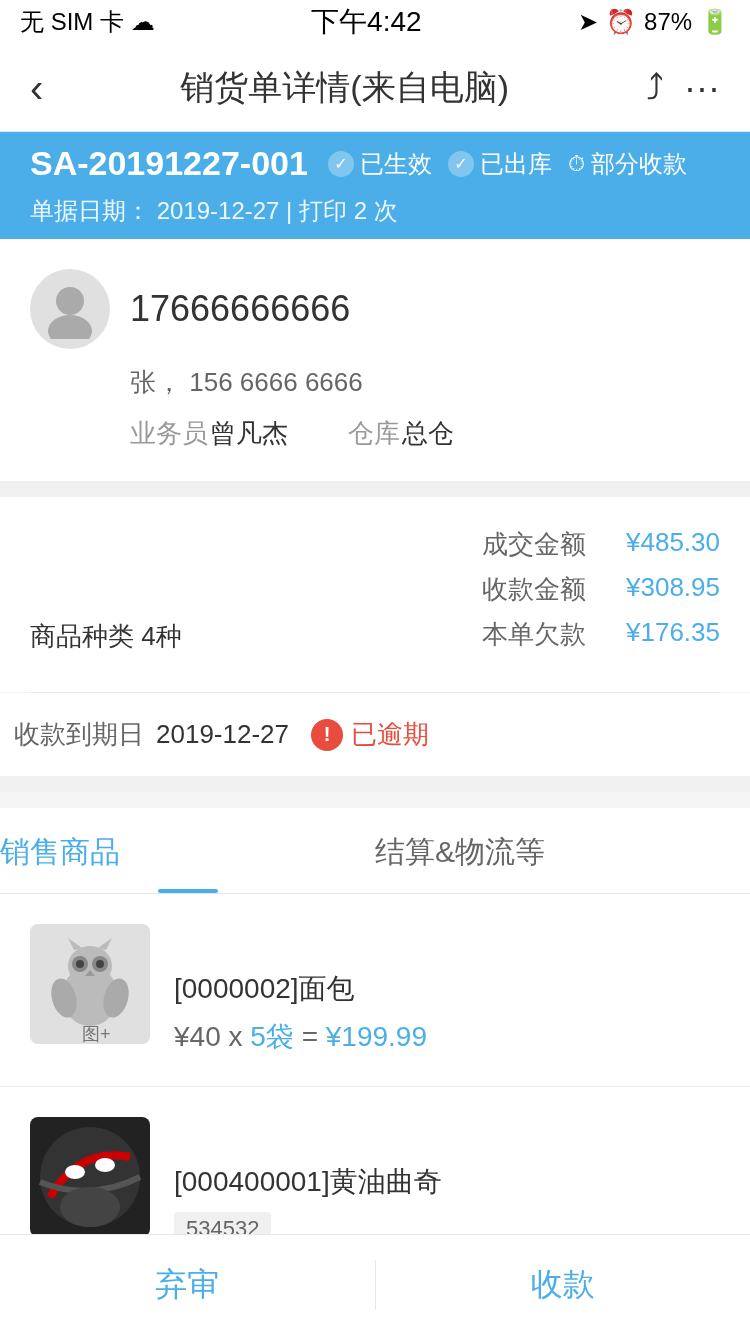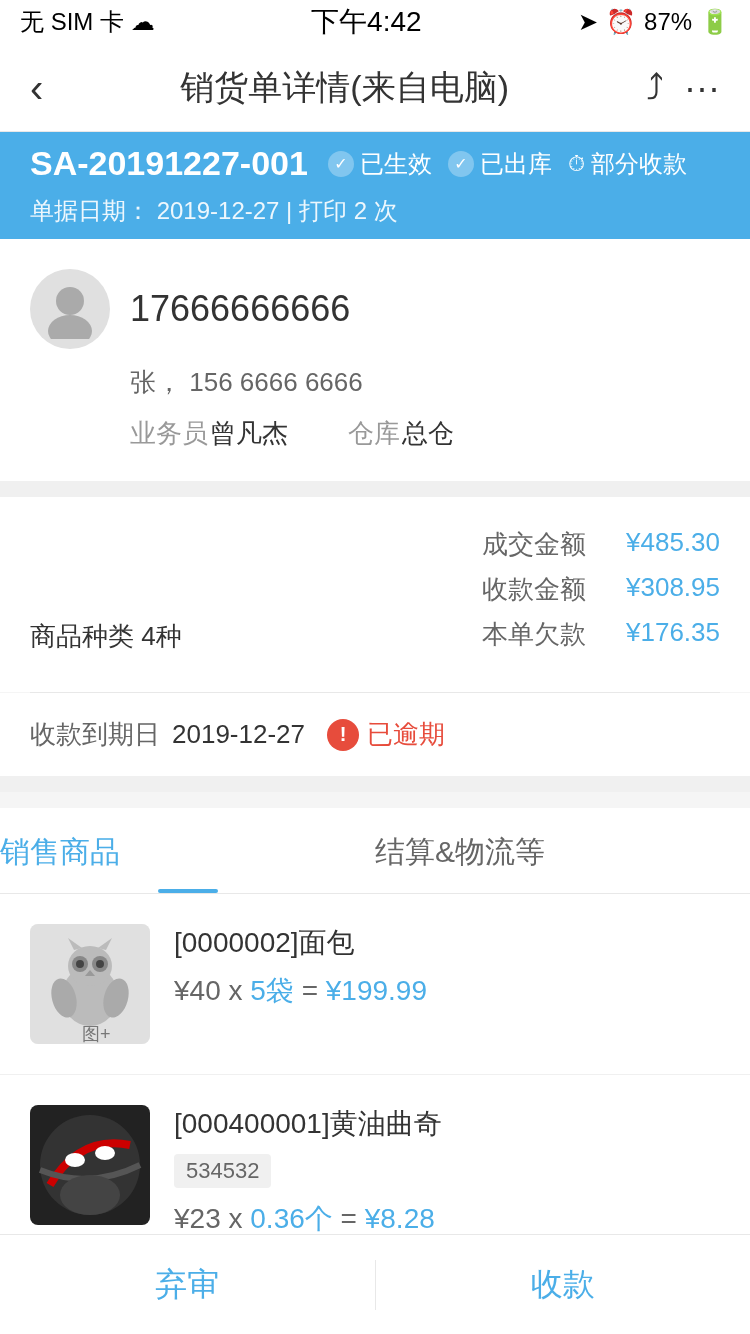--- a/index.html
+++ b/index.html
@@ -179,21 +179,21 @@
       gap: 40px;
       margin-bottom: 10px;
       font-size: 26px;
     }
     .stats-row-label { color: #666; }
     .stats-row-value { color: #4BAEE8; font-weight: 500; }
 
     
     .overdue-section {
       background: #fff;
-      padding: 24px 30px;
+      padding: 24px 14px;
       display: flex;
       align-items: center;
       gap: 12px;
       font-size: 26px;
       color: #666;
     }
     .overdue-date { color: #333; margin-right: 10px; }
     .overdue-badge {
       display: flex;
       align-items: center;
@@ -261,21 +261,21 @@
       width: 120px;
       height: 120px;
       border-radius: 8px;
       background: #f5f5f5;
       flex-shrink: 0;
       overflow: hidden;
       display: flex;
       align-items: center;
       justify-content: center;
     }
-    .product-info { flex: 1; }
+    .product-info { flex: 1; margin-top: 46px; }
     .product-name {
       font-size: 28px;
       color: #333;
       margin-bottom: 10px;
     }
     .product-sku-tag {
       display: inline-block;
       background: #f0f0f0;
       color: #666;
       font-size: 22px;

